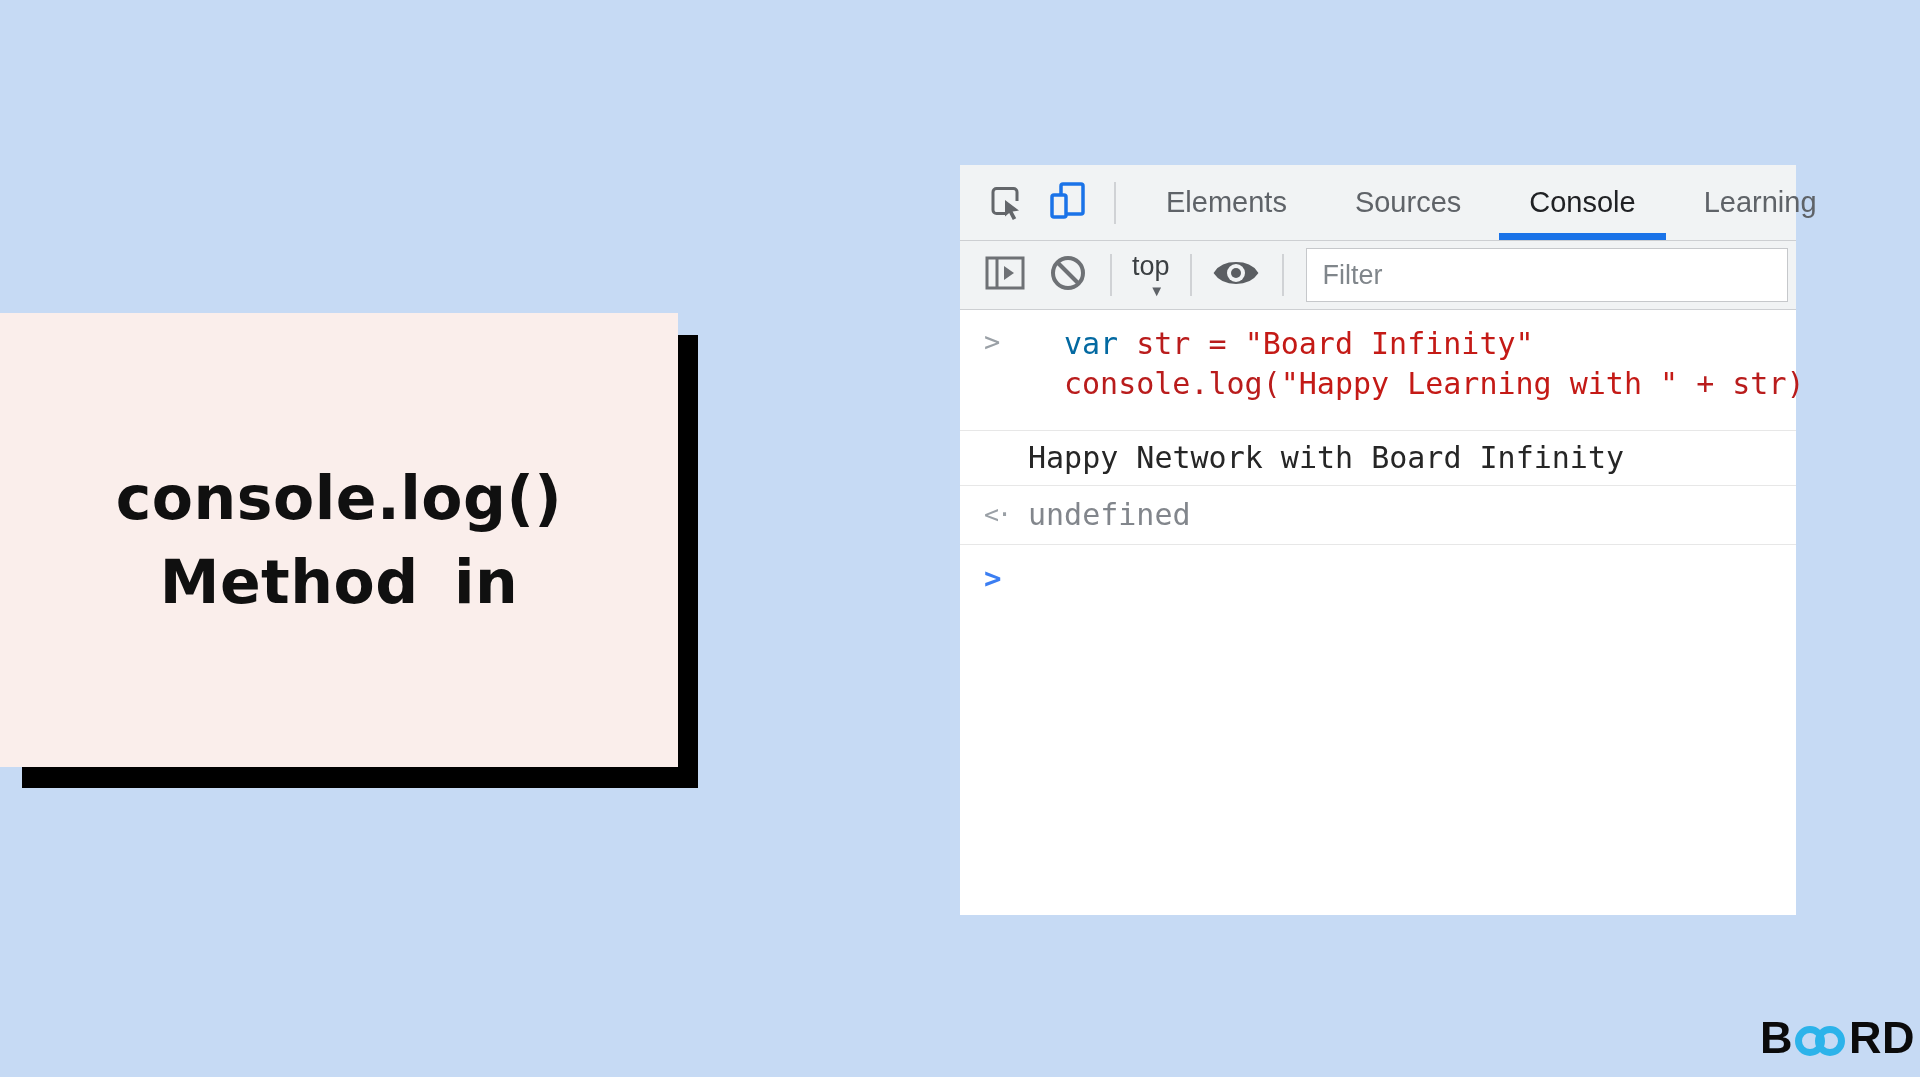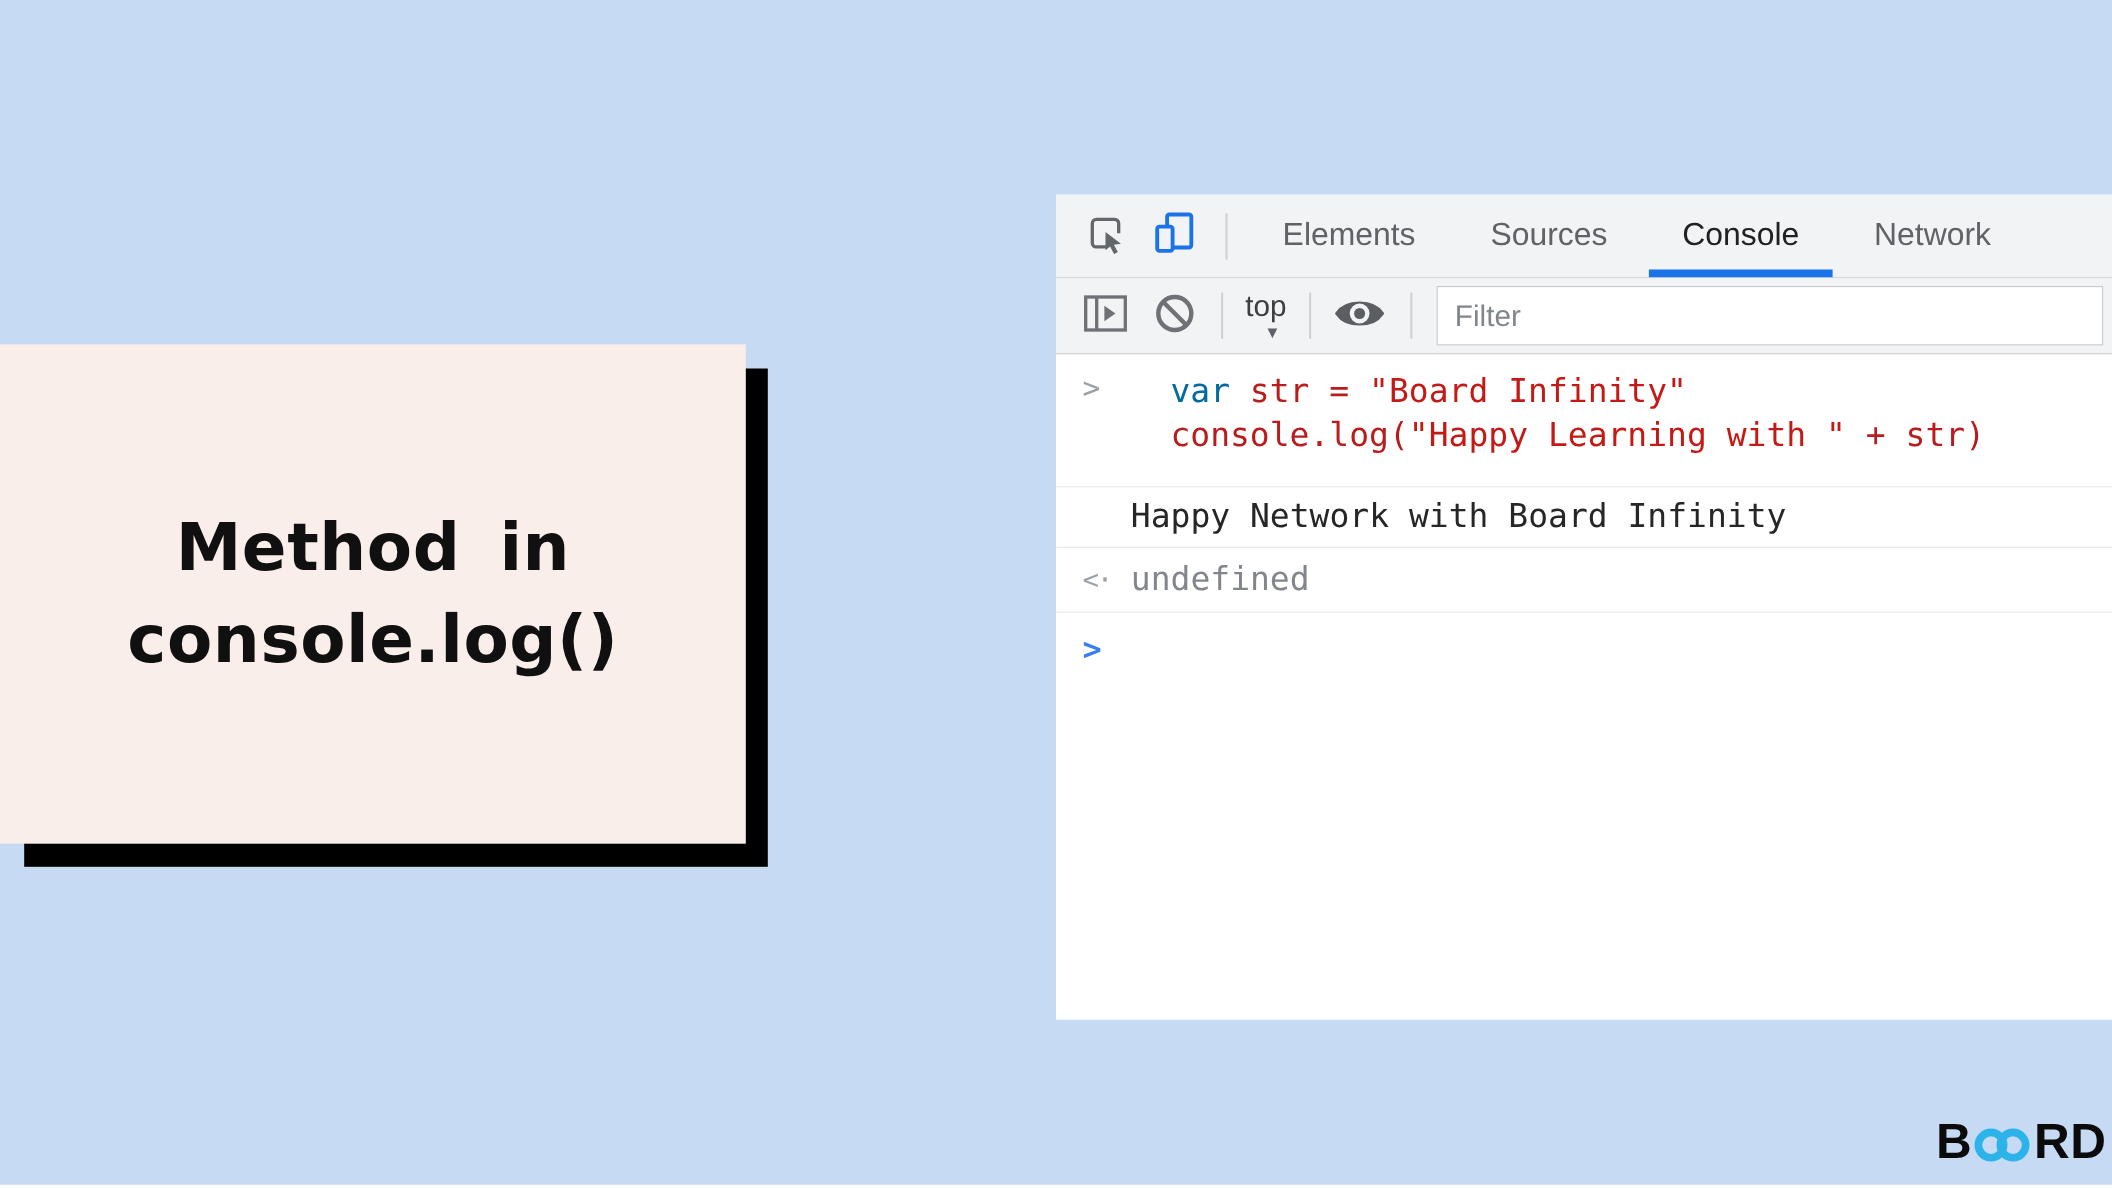--- a/index.html
+++ b/index.html
@@ -9,21 +9,21 @@
          font-family:"Liberation Sans",sans-serif;}
 
   
   .card-shadow{position:absolute;left:22px;top:335px;width:676px;height:453px;background:#000;}
   .card{position:absolute;left:0;top:313px;width:678px;height:454px;background:#faeeeb;
         display:flex;align-items:center;justify-content:center;}
   .card-text{font-family:"DejaVu Sans",sans-serif;font-weight:bold;font-size:60px;line-height:84px;
              color:#101010;text-align:center;word-spacing:14px;letter-spacing:0.5px;}
 
   
-  .devtools{position:absolute;left:960px;top:165px;width:960px;height:750px;background:#ffffff;margin-top:12px;}
+  .devtools{position:absolute;left:960px;top:165px;width:836px;height:750px;background:#ffffff;}
 
   .tabbar{height:76px;background:#f1f3f4;border-bottom:1px solid #cdcfd2;
           display:flex;align-items:center;padding-left:26px;box-sizing:border-box;}
   .iconbtn{display:flex;align-items:center;justify-content:center;flex:0 0 auto;cursor:pointer;}
   .tabbar .iconbtn{margin-right:24px;}
   .vsep{width:2px;height:42px;background:#d0d2d5;flex:0 0 auto;}
   .tabs{display:flex;height:100%;margin-left:16px;}
   .tab{position:relative;display:flex;align-items:center;height:100%;padding:0 34px;
        font-size:29px;color:#5f6368;cursor:pointer;white-space:nowrap;}
   .tab.active{color:#202124;}
@@ -67,22 +67,22 @@
   .bottom-strip{position:absolute;left:0;bottom:0;width:100%;height:3px;background:#ffffff;}
 </style>
 </head>
 <body>
 
 <div class="stage">
 
   <div class="card-shadow"></div>
   <div class="card">
     <div class="card-text">
+      <div>console.log()</div>
       <div>Method in</div>
-      <div>console.log()</div>
     </div>
   </div>
 
   <div class="devtools">
 
     <div class="tabbar">
       <div class="iconbtn">
         <span>
           <svg width="38" height="38" viewBox="0 0 38 38" fill="none">
             <path d="M31 19 V10 a3.5 3.5 0 0 0 -3.5 -3.5 H10.5 A3.5 3.5 0 0 0 7 10 v18 a3.5 3.5 0 0 0 3.5 3.5 H20" stroke="#63666a" stroke-width="3"></path>
@@ -103,21 +103,21 @@
         <div class="tab">
             <span>Elements</span>
           </div>
         <div class="tab">
             <span>Sources</span>
           </div>
         <div class="tab active">
             <span>Console</span>
           </div>
         <div class="tab">
-            <span>Network</span>
+            <span>Learning</span>
           </div>
       </div>
     </div>
 
     <div class="toolbar">
       <div class="iconbtn">
         <span>
           <svg width="42" height="38" viewBox="0 0 42 38" fill="none">
             <rect x="3" y="4" width="36" height="30" stroke="#6e7175" stroke-width="3"></rect>
             <line x1="13" y1="4" x2="13" y2="34" stroke="#6e7175" stroke-width="3"></line>

